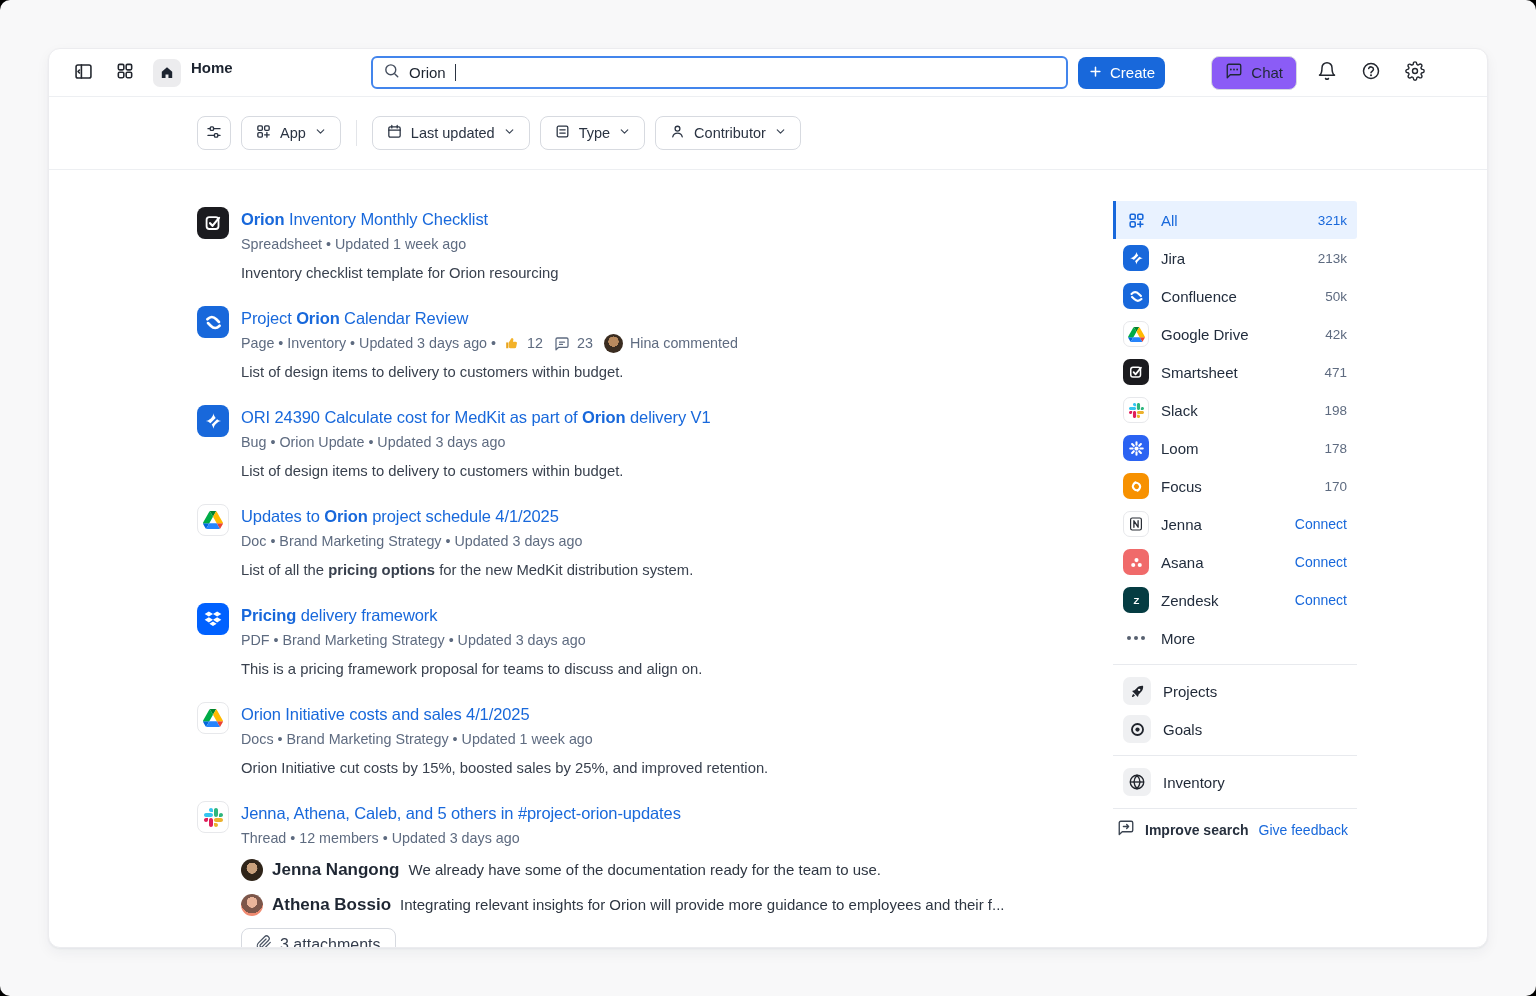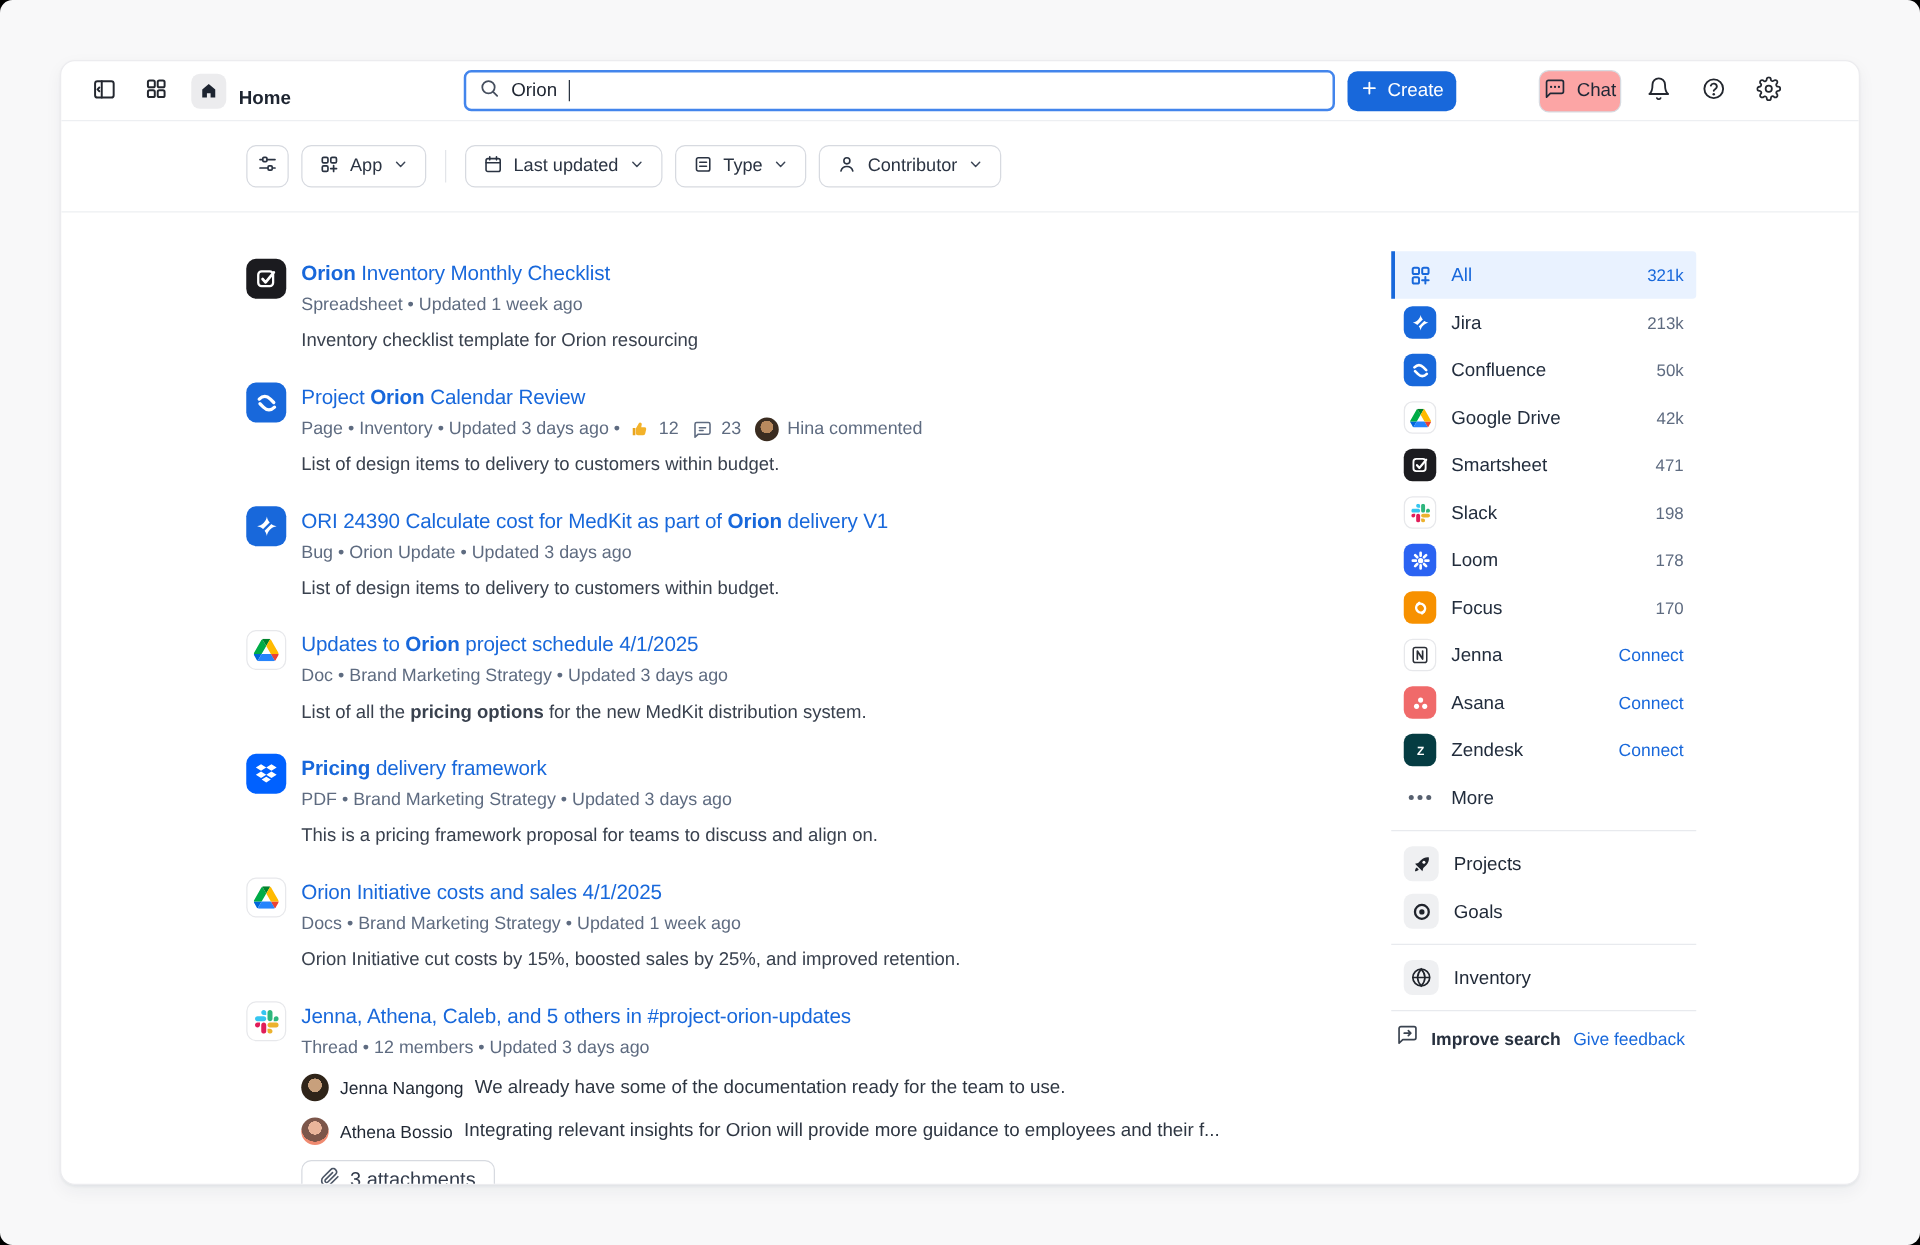--- a/index.html
+++ b/index.html
@@ -21,21 +21,21 @@
   .home-label { font-size:15px; font-weight:700; color:#1d2430; margin-left:10px; }
   .tb-left { display:flex; align-items:center; gap:14px; width:302px; flex:none; }
   .searchbox { width:697px; height:33px; border:2px solid #4385ec; border-radius:6px;
     background:#fff; display:flex; align-items:center; gap:9px; padding:0 10px; flex:none; }
   .searchbox .q { font-size:15px; color:#1d2430; }
   .caret { width:1.5px; height:17px; background:#2b3442; }
   .create-btn { margin-left:10px; height:32px; padding:0 10px; background:#1868db; color:#fff;
     border:none; border-radius:8px; display:flex; align-items:center; gap:7px; font-size:15px;
     font-weight:500; cursor:pointer; flex:none; font-family:inherit; }
   .tb-right { margin-left:auto; display:flex; align-items:center; gap:16px; }
-  .chat-btn { height:34px; padding:0 3px; background:#fca5a5; border:1px solid #d7dae0;
+  .chat-btn { height:34px; padding:0 13px; background:#8b5cf6; border:1px solid #d7dae0;
     border-radius:8px; display:flex; align-items:center; gap:8px; font-size:15px; font-weight:500;
     color:#1f2836; cursor:pointer; font-family:inherit; }
   .avatar { width:28px; height:28px; border-radius:50%;
     background:radial-gradient(circle at 50% 38%, #c08c62 0 34%, #4a3527 35% 78%, #7e6platform 79%),
                radial-gradient(circle at 50% 38%, #c08c62 0 34%, #4a3527 35%); cursor:pointer; }
 
   
   .filterbar { height:73px; border-bottom:1px solid #edeff2; display:flex; align-items:center;
     padding-left:148px; gap:10px; }
   .f-btn { height:34px; padding:0 13px; background:#fff; border:1px solid #d7dae0; border-radius:8px;
@@ -55,21 +55,21 @@
   .r-meta { margin-top:4px; font-size:14.3px; color:#5e6b80; line-height:21px;
     display:flex; align-items:center; gap:7px; }
   .r-desc { margin-top:7px; font-size:14.8px; color:#39414e; line-height:22px; }
   .r-desc .b { font-weight:700; }
   .mini-av { width:19px; height:19px; border-radius:50%; flex:none;
     background:radial-gradient(circle at 50% 40%, #b98a5e 0 34%, #3a2c20 35%); }
   .msg { margin-top:6px; display:flex; align-items:center; gap:9px; height:29px; }
   .msg-av { width:22px; height:22px; border-radius:50%; flex:none; }
   .msg-av.jenna { background:radial-gradient(circle at 50% 42%, #c8a07c 0 32%, #2f2419 33% 80%, #cfc9c3 81%); }
   .msg-av.athena { background:radial-gradient(circle at 50% 38%, #e9b49a 0 30%, #7c564a 31% 62%, #ef8a70 63%); }
-  .msg-name { font-size:14px; font-weight:400; color:#1f2733; white-space:nowrap; }
+  .msg-name { font-size:17px; font-weight:700; color:#1f2733; white-space:nowrap; }
   .msg-text { font-size:15px; color:#2e3642; white-space:nowrap; }
   .attach-btn { margin-top:9px; height:33px; padding:0 14px; background:#fff; border:1px solid #d7dae0;
     border-radius:8px; display:flex; align-items:center; gap:8px; font-size:16px; font-weight:500;
     color:#333c4c; cursor:pointer; font-family:inherit; }
 
   
   .sidebar { position:absolute; left:1064px; top:152px; width:244px; }
   .app-row { height:38px; display:flex; align-items:center; gap:12px; padding:0 10px;
     cursor:pointer; position:relative; }
   .app-row.selected { background:#e9f2ff; border-radius:0 3px 3px 0; }
@@ -121,21 +121,21 @@
       <button class="icon-btn">
         <span>
           <svg width="20" height="20" viewBox="0 0 24 24" fill="none" stroke="currentColor" stroke-width="1.9">
                 <rect x="4" y="4" width="6.6" height="6.6" rx="1.6"></rect>
                 <rect x="13.4" y="4" width="6.6" height="6.6" rx="1.6"></rect>
                 <rect x="4" y="13.4" width="6.6" height="6.6" rx="1.6"></rect>
                 <rect x="13.4" y="13.4" width="6.6" height="6.6" rx="1.6"></rect>
               </svg>
         </span>
       </button>
-      <div style="display:flex;align-items:flex-end;">
+      <div style="display:flex;align-items:flex-start;">
         <span class="home-chip">
           <svg width="16" height="16" viewBox="0 0 24 24">
                 <path d="M12 3.2 4.2 10v9.6h5.6v-5.3h4.4v5.3h5.6V10z" fill="#1d2430"></path>
               </svg>
         </span>
         <span class="home-label">Home</span>
       </div>
     </div>
 
     <div class="searchbox">

